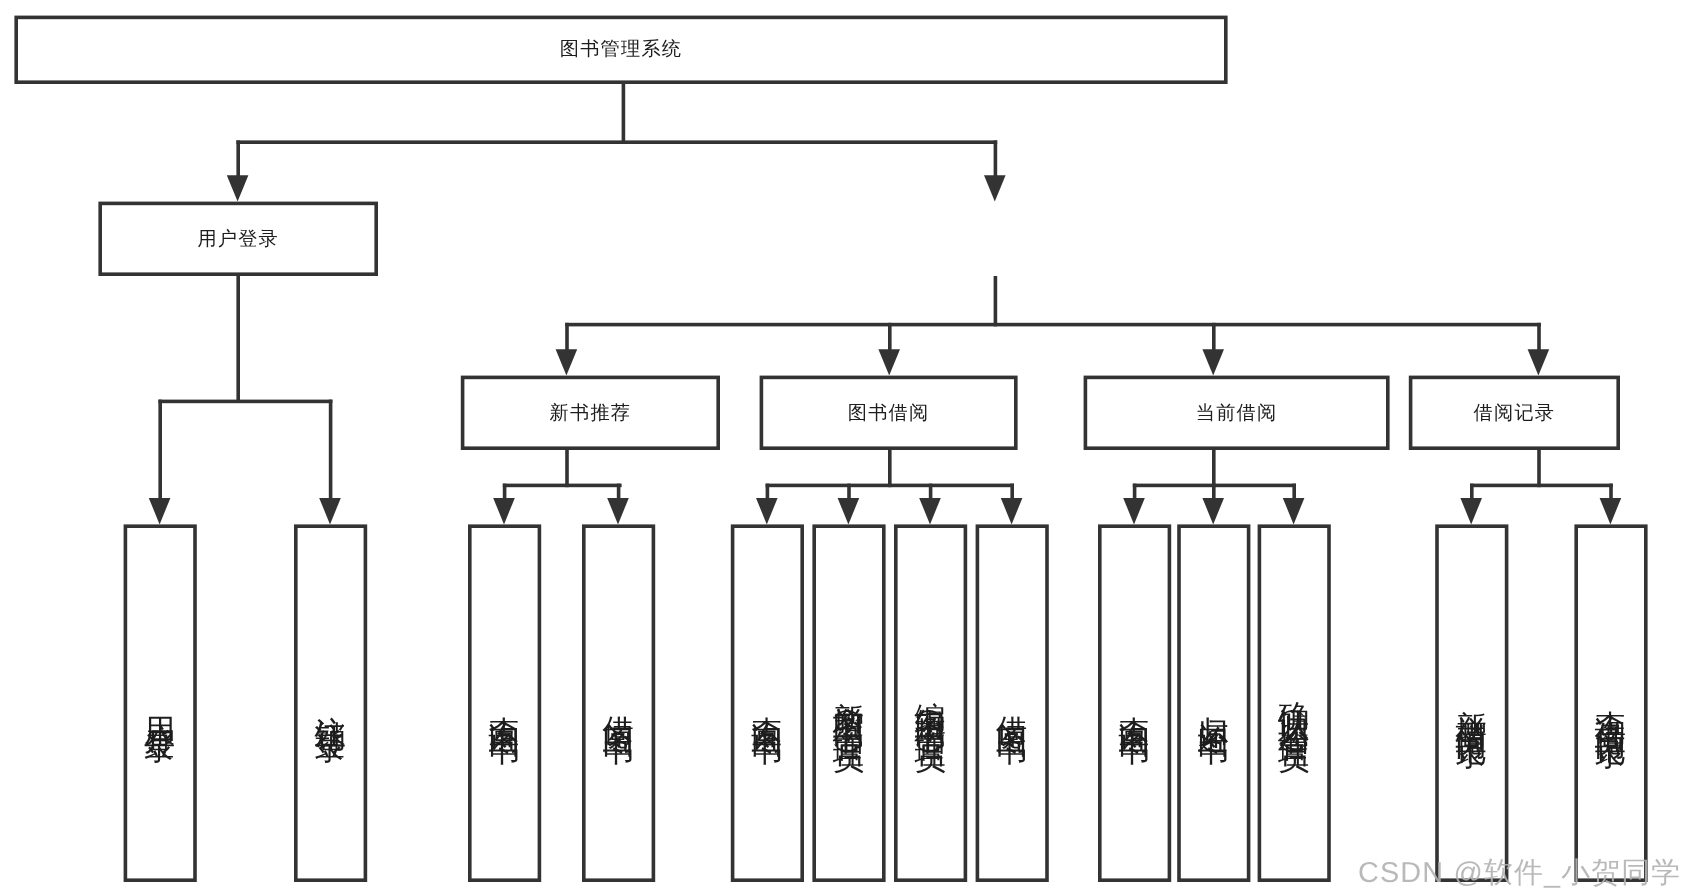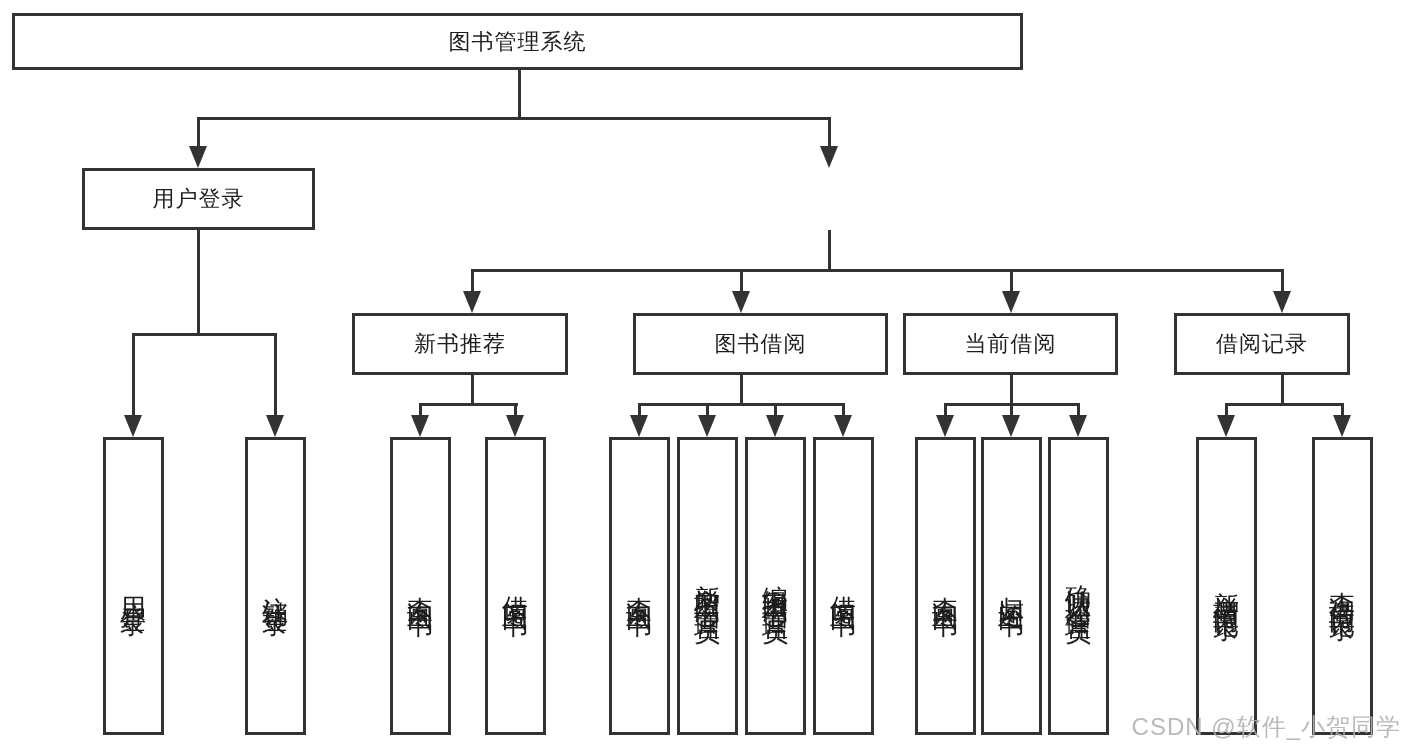--- a/index.html
+++ b/index.html
@@ -4,21 +4,21 @@
 <style>
   html,body{margin:0;padding:0;background:#fff;}
   .stage{
     position:relative;width:1405px;height:747px;background:#ffffff;overflow:hidden;
     font-family:"Liberation Sans",sans-serif;
   }
   .box{
     position:absolute;border:3px solid #333333;background:#ffffff;box-sizing:border-box;
     display:flex;align-items:center;justify-content:center;color:#1d1d1d;
   }
-  .hlabel{font-size:22px;letter-spacing:1px;white-space:nowrap;}
+  .hlabel{font-size:16px;letter-spacing:1px;white-space:nowrap;}
   .vlabel{
     writing-mode:vertical-rl;text-orientation:mixed;
     font-size:26px;letter-spacing:5px;line-height:1;white-space:nowrap;
   }
   .leaf{width:61px;top:437px;height:298px;}
   .line{position:absolute;background:#333333;}
   .arrow{
     position:absolute;width:0;height:0;
     border-left:9px solid transparent;border-right:9px solid transparent;
     border-top:22px solid #333333;
@@ -59,27 +59,27 @@
   <div class="line" style="left:471px;top:269px;width:813px;height:3px"></div>
   <div class="line" style="left:471px;top:269px;width:3px;height:25px"></div>
   <div class="line" style="left:740px;top:269px;width:3px;height:25px"></div>
   <div class="line" style="left:1010px;top:269px;width:3px;height:25px"></div>
   <div class="line" style="left:1281px;top:269px;width:3px;height:25px"></div>
   <div class="arrow" style="left:463px;top:291px"></div>
   <div class="arrow" style="left:732px;top:291px"></div>
   <div class="arrow" style="left:1002px;top:291px"></div>
   <div class="arrow" style="left:1273px;top:291px"></div>
 
-  <div class="box" style="left:352px;top:313px;width:216px;height:62px">
+  <div class="box" style="left:384px;top:313px;width:216px;height:62px">
     <span class="hlabel">新书推荐</span>
   </div>
-  <div class="box" style="left:633px;top:313px;width:255px;height:62px">
+  <div class="box" style="left:633px;top:313px;width:215px;height:62px">
     <span class="hlabel">图书借阅</span>
   </div>
-  <div class="box" style="left:903px;top:313px;width:215px;height:62px">
+  <div class="box" style="left:903px;top:313px;width:255px;height:62px">
     <span class="hlabel">当前借阅</span>
   </div>
   <div class="box" style="left:1174px;top:313px;width:176px;height:62px">
     <span class="hlabel">借阅记录</span>
   </div>
 
   <div class="line" style="left:471px;top:375px;width:3px;height:31px"></div>
   <div class="line" style="left:419px;top:403px;width:99px;height:3px"></div>
   <div class="line" style="left:419px;top:403px;width:3px;height:15px"></div>
   <div class="line" style="left:514px;top:403px;width:3px;height:15px"></div>

